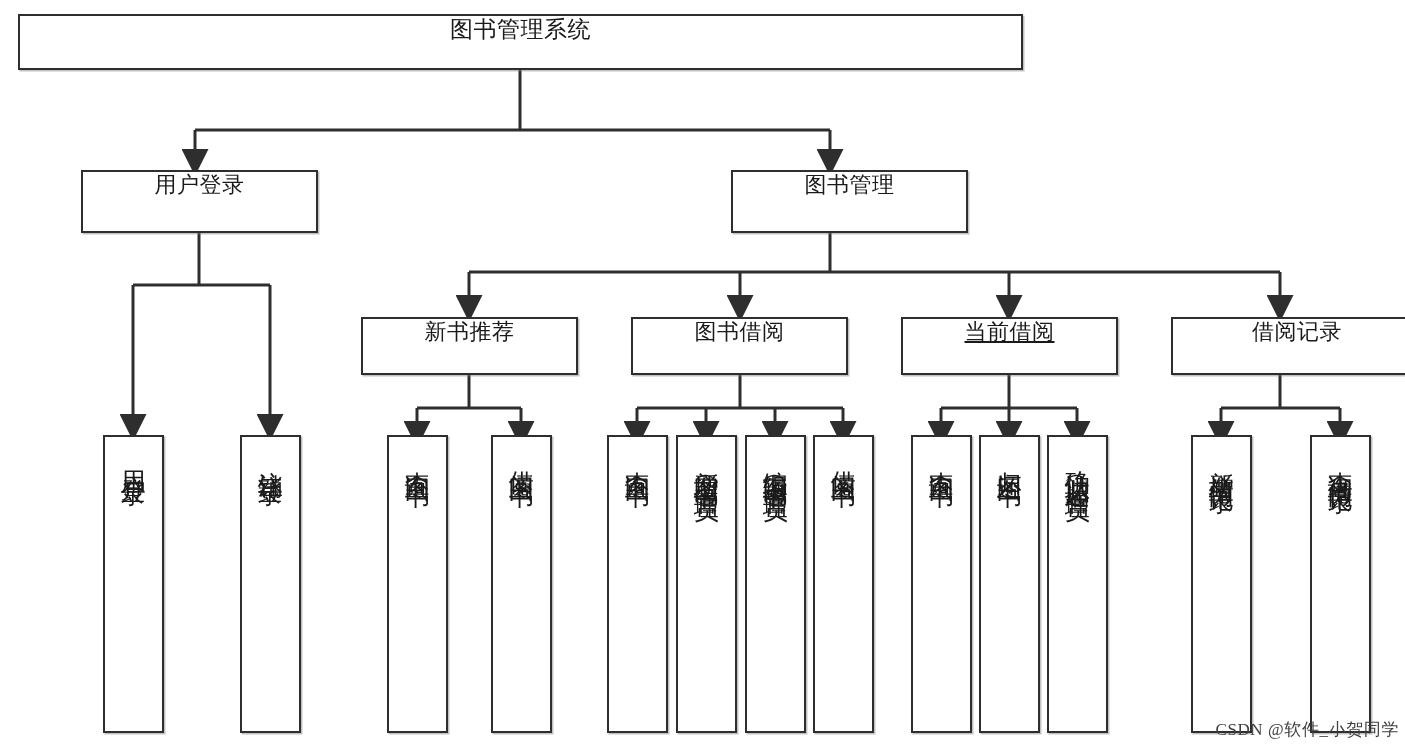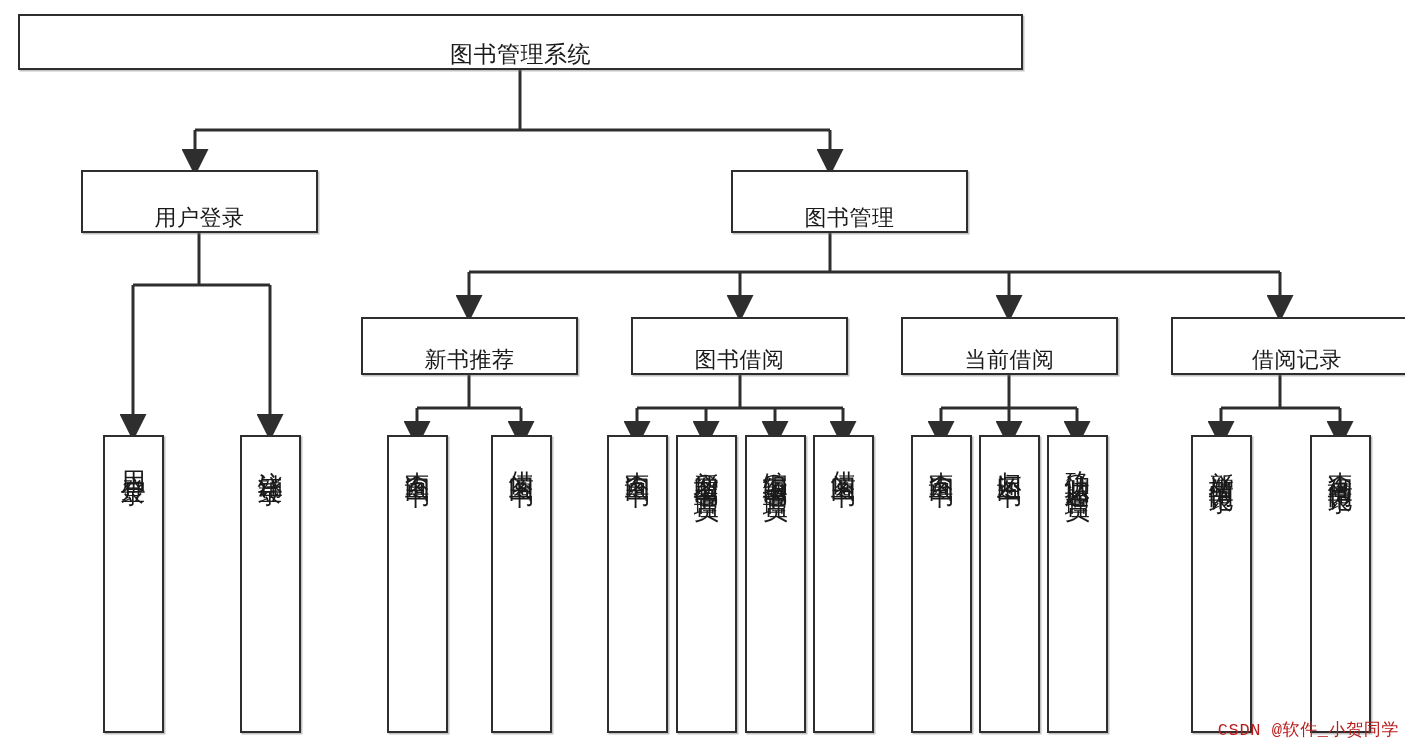--- a/index.html
+++ b/index.html
@@ -13,21 +13,21 @@
   }
   #canvas{position:absolute;left:0;top:0;width:1405px;height:747px;}
   #svg-layer{position:absolute;left:0;top:0;width:1405px;height:747px;}
 
   .node{
     position:absolute;
     box-sizing:border-box;
     background:#ffffff;
     border:2.5px solid #2e2e2e;
     display:flex;
-    align-items:flex-end;
+    align-items:flex-start;
     justify-content:center;
     color:#1a1a1a;
     box-shadow:1.5px 1.5px 0 rgba(120,120,120,.45);
   }
   .node .label{
     text-align:center;
     line-height:1.18;
     white-space:pre-line;
   }
 
@@ -49,25 +49,25 @@
     line-height:1.06;
     letter-spacing:4px;
     white-space:nowrap;
   }
 
   .watermark{
     position:absolute;
     right:6px;
     bottom:6px;
     font-size:17px;
-    color:#b91c1c;
+    color:#404040;
     letter-spacing:.6px;
     white-space:nowrap;
     pointer-events:none;
-    font-family:Liberation Mono, monospace;
+    font-family:Liberation Serif, serif;
   }
 </style>
 </head>
 <body>
 
 <div id="canvas">
 
   <svg id="svg-layer" viewBox="0 0 1405 747" xmlns="http://www.w3.org/2000/svg">
     <defs>
       <marker id="arrow" markerWidth="9" markerHeight="9" refX="1" refY="4.5" orient="auto" markerUnits="strokeWidth">
@@ -128,21 +128,21 @@
   <div class="node h" style="left:711px;top:170px;width:237px;height:63px;margin-left:20px;">
     <span class="label">图书管理</span>
   </div>
 
   <div class="node h" style="left:631px;top:317px;width:217px;height:58px;">
     <span class="label">图书借阅</span>
   </div>
   <div class="node h" style="left:361px;top:317px;width:217px;height:58px;">
     <span class="label">新书推荐</span>
   </div>
-  <div class="node h" style="left:901px;top:317px;width:217px;height:58px;">
+  <div class="node h" style="left:901px;top:317px;width:217px;height:58px;text-decoration:underline;">
     <span class="label">当前借阅</span>
   </div>
   <div class="node h" style="left:1171px;top:317px;width:252px;height:58px;">
     <span class="label">借阅记录</span>
   </div>
 
   <div class="node v" style="left:103px;top:435px;width:61px;height:298px;">
     <span class="label">用户登录</span>
   </div>
   <div class="node v" style="left:240px;top:435px;width:61px;height:298px;">

